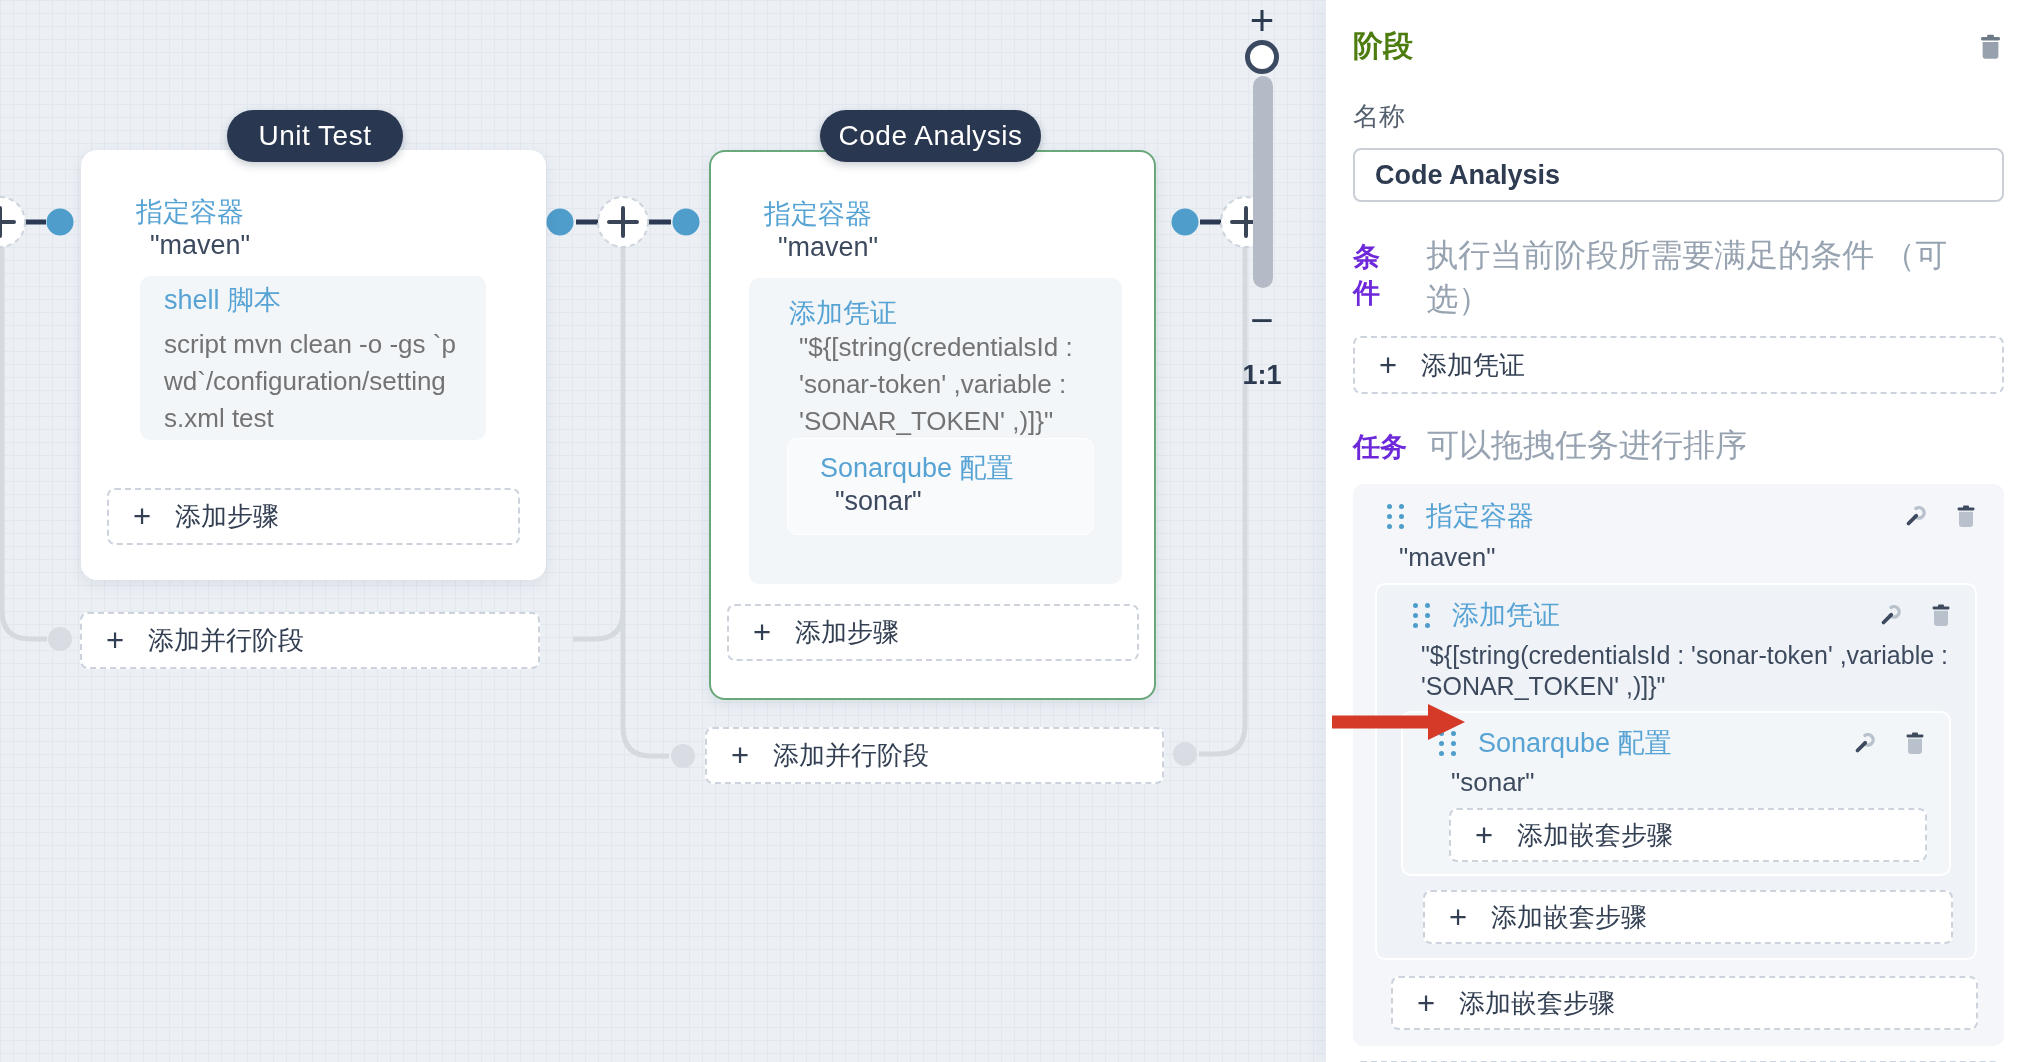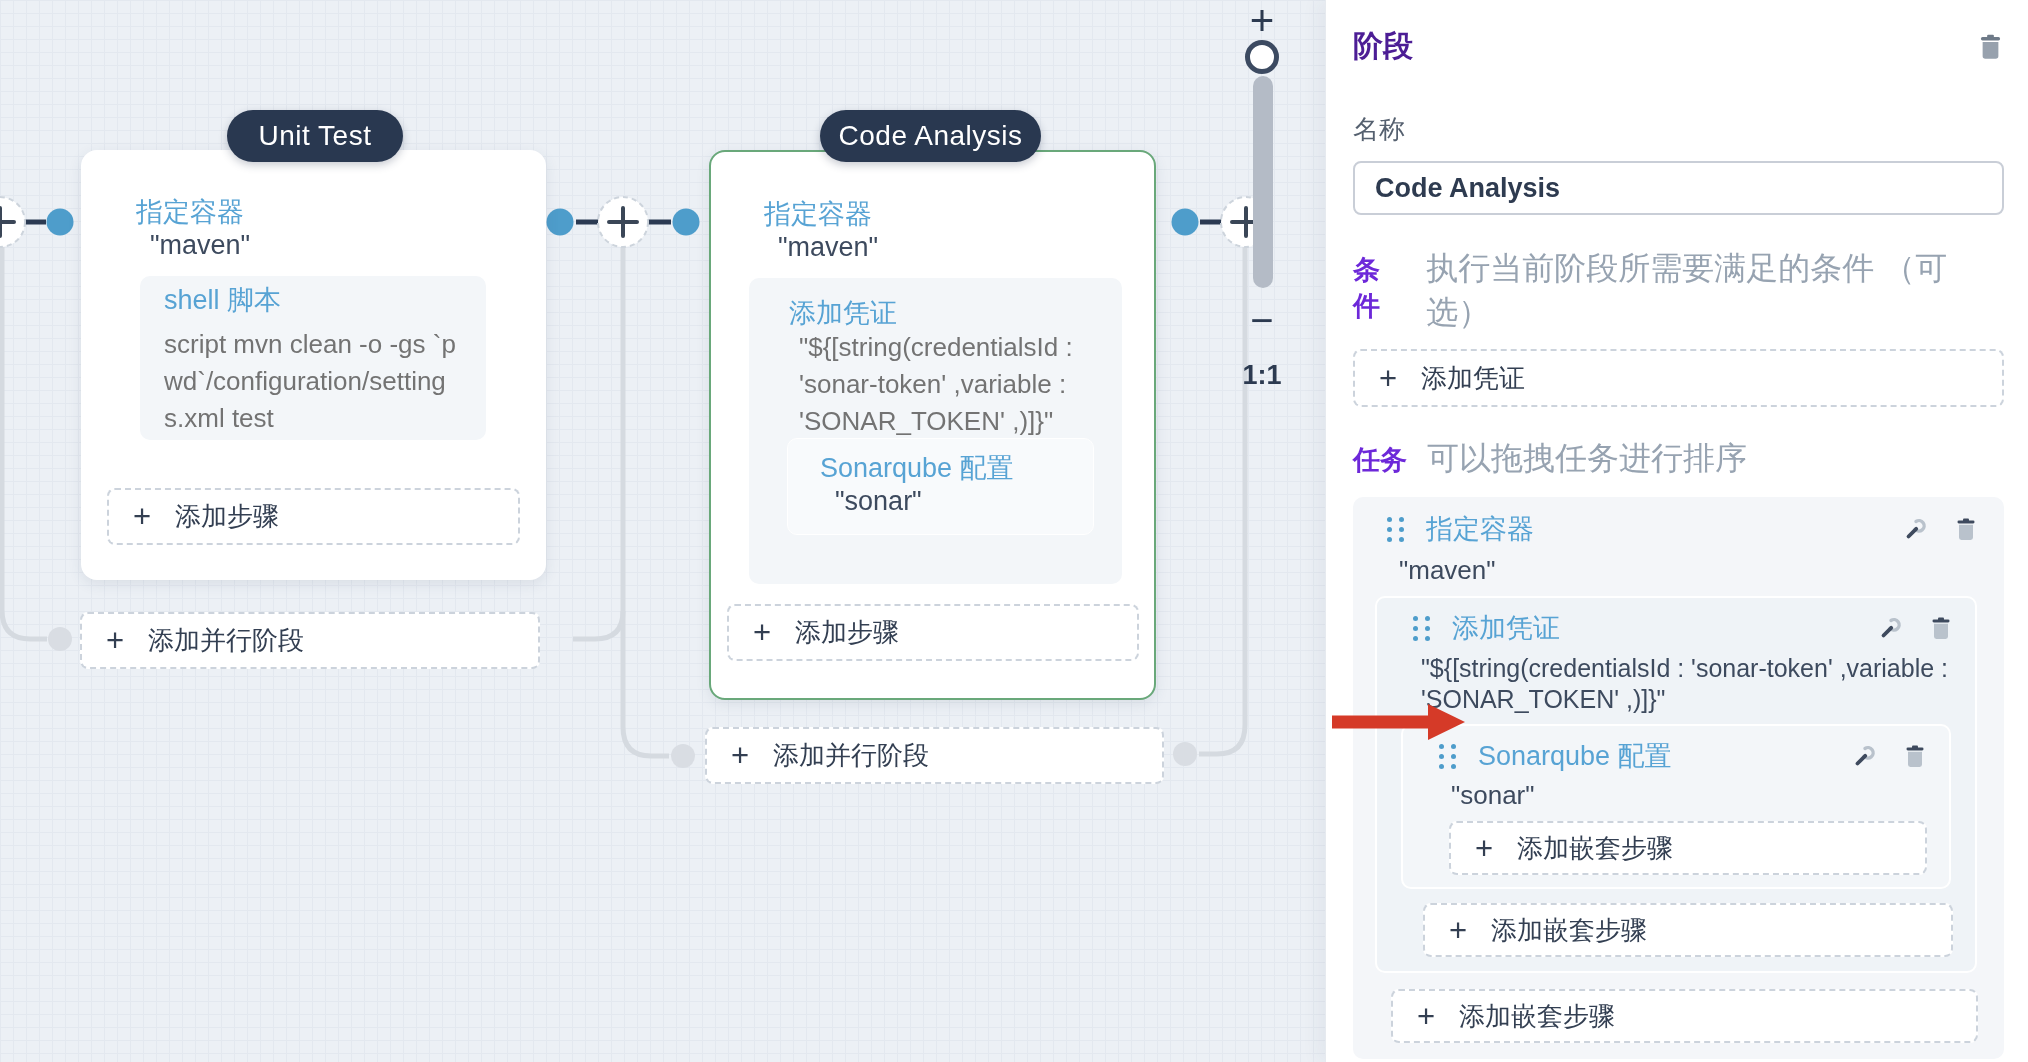--- a/index.html
+++ b/index.html
@@ -42,22 +42,22 @@
   .zoomer .zminus{position:absolute;left:1246px;top:300px;width:32px;text-align:center;
     font-size:40px;font-weight:300;color:#2c3a50;line-height:1;}
   .zoomer .zratio{position:absolute;left:1238px;top:360px;width:48px;text-align:center;
     font-size:27px;font-weight:bold;color:#2c3a50;}
 
   
   .panel{position:absolute;left:1325px;top:0;width:703px;height:1062px;background:#fff;
     border-left:1px solid #e6eaef;box-shadow:-8px 0 16px rgba(45,65,95,.05);
     padding:26px 24px 0 27px;font-size:26px;}
   .panel-header{display:flex;justify-content:space-between;align-items:center;}
-  .panel-title{font-size:30px;font-weight:bold;color:#4c1d95;}
-  .field-label{margin-top:45px;color:#55606f;font-size:26px;}
+  .panel-title{font-size:30px;font-weight:bold;color:#4d7c0f;}
+  .field-label{margin-top:32px;color:#55606f;font-size:26px;}
   .text-input{margin-top:14px;height:54px;border:2px solid #c9ced7;border-radius:8px;
     background:#fff;display:flex;align-items:center;padding-left:20px;
     font-size:27px;font-weight:600;color:#2e3b50;}
   .section-row{margin-top:32px;display:flex;align-items:baseline;gap:20px;}
   .section-title{font-size:27px;font-weight:bold;color:#6d28d9;}
   .section-hint{font-size:32px;color:#97a3b1;}
   .panel .ghost-btn{height:58px;margin-top:14px;}
 
   .task-card{background:#f4f6f9;border-radius:10px;margin-top:16px;padding:14px 0 16px;}
   .task-row{display:flex;align-items:center;}

